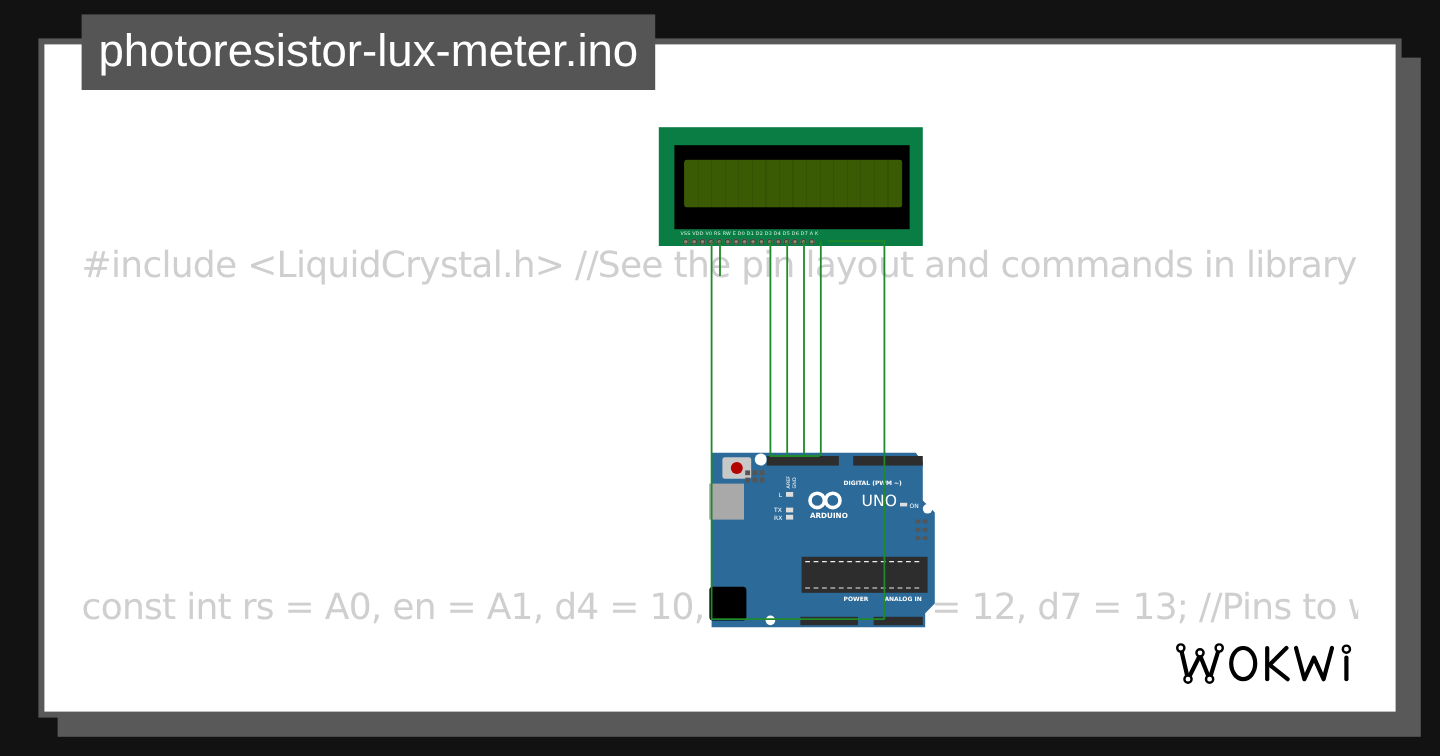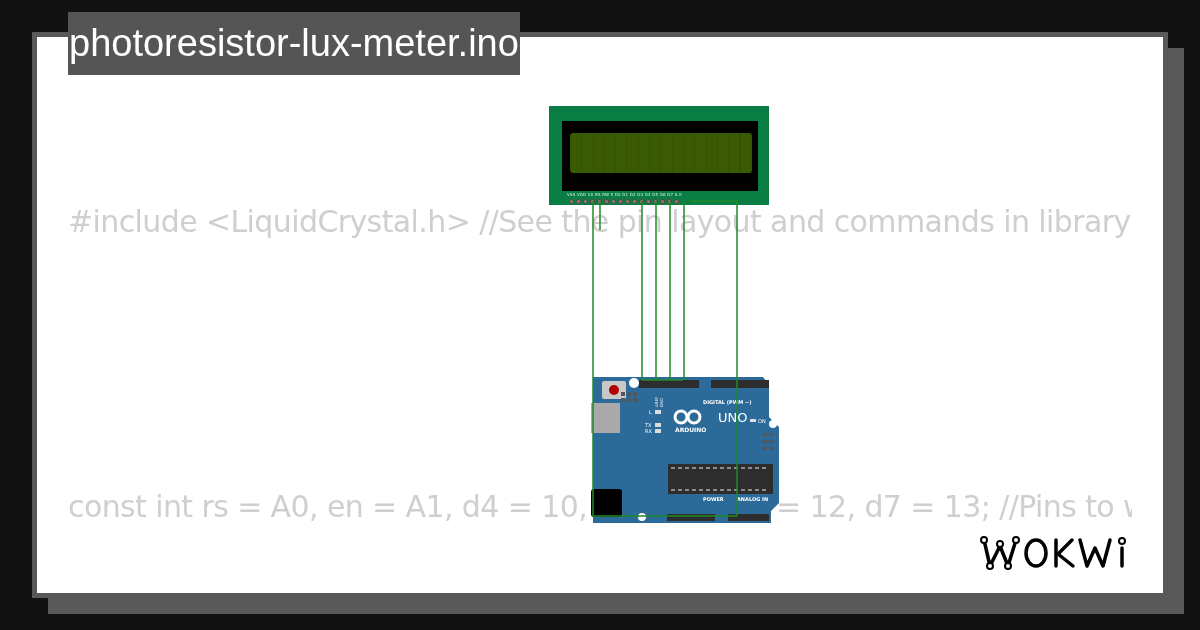--- a/index.html
+++ b/index.html
@@ -2,21 +2,21 @@
 <html><head>
 <meta charset="utf-8">
 <style>
   html, body { margin:0; padding:0; }
   body { width:1200px; height:630px; background:#121212; position:relative; overflow:hidden; font-family:"DejaVu Sans", sans-serif; }
   .shadow-frame { position:absolute; left:48px; top:48px; width:1136px; height:566px; background:#595959; }
   .card-border { position:absolute; left:32px; top:32px; width:1136px; height:566px; background:#595959; }
   .card { position:absolute; left:37px; top:37px; width:1126px; height:556px; background:#ffffff; overflow:hidden; }
   .code { position:absolute; left:31px; top:66px; width:1064px; overflow:hidden; white-space:pre; color:#cfcfcf; font-size:30px; line-height:47.5px; font-family:"DejaVu Sans", sans-serif; letter-spacing:-0.6px; }
   .code .line { height:47.5px; overflow:hidden; }
-  .title-tab { position:absolute; left:68px; top:12px; height:63px; background:#555555; color:#ffffff; font-family:"Liberation Sans", sans-serif; font-size:38px; line-height:63px; padding:0 1px; white-space:nowrap; }
+  .title-tab { position:absolute; left:68px; top:12px; height:63px; background:#555555; color:#ffffff; font-family:"Liberation Sans", sans-serif; font-size:38px; line-height:63px; padding:0 14px; white-space:nowrap; }
   .wokwi-logo { position:absolute; left:978px; top:528px; width:172px; height:46px; }
   .lcd { position:absolute; left:549px; top:106px; width:220px; height:99px; background:#0a7d45; }
   .lcd .bezel { position:absolute; left:13px; top:15px; width:196px; height:70px; background:#000; }
   .lcd .screen { position:absolute; left:8px; top:12px; width:182px; height:40px; background:#3a5a03; border-radius:3px;
     background-image: repeating-linear-gradient(90deg, rgba(0,0,0,0.08) 0 1px, transparent 1px 11.3px); }
   .lcd .pins-label { position:absolute; left:18px; top:86px; font-size:4px; color:#d9f0e0; white-space:nowrap; letter-spacing:0.2px; }
   .lcd .pin-row { position:absolute; left:20px; top:93px; height:5px; display:flex; gap:2px; }
   .lcd .pin { width:5px; height:5px; border-radius:50%; background:#8a8a6a; box-shadow: inset 0 0 0 1px #444; }
   .arduino { position:absolute; left:591px; top:377px; width:190px; height:146px; }
   .wires { position:absolute; left:0; top:0; width:1200px; height:630px; pointer-events:none; }

